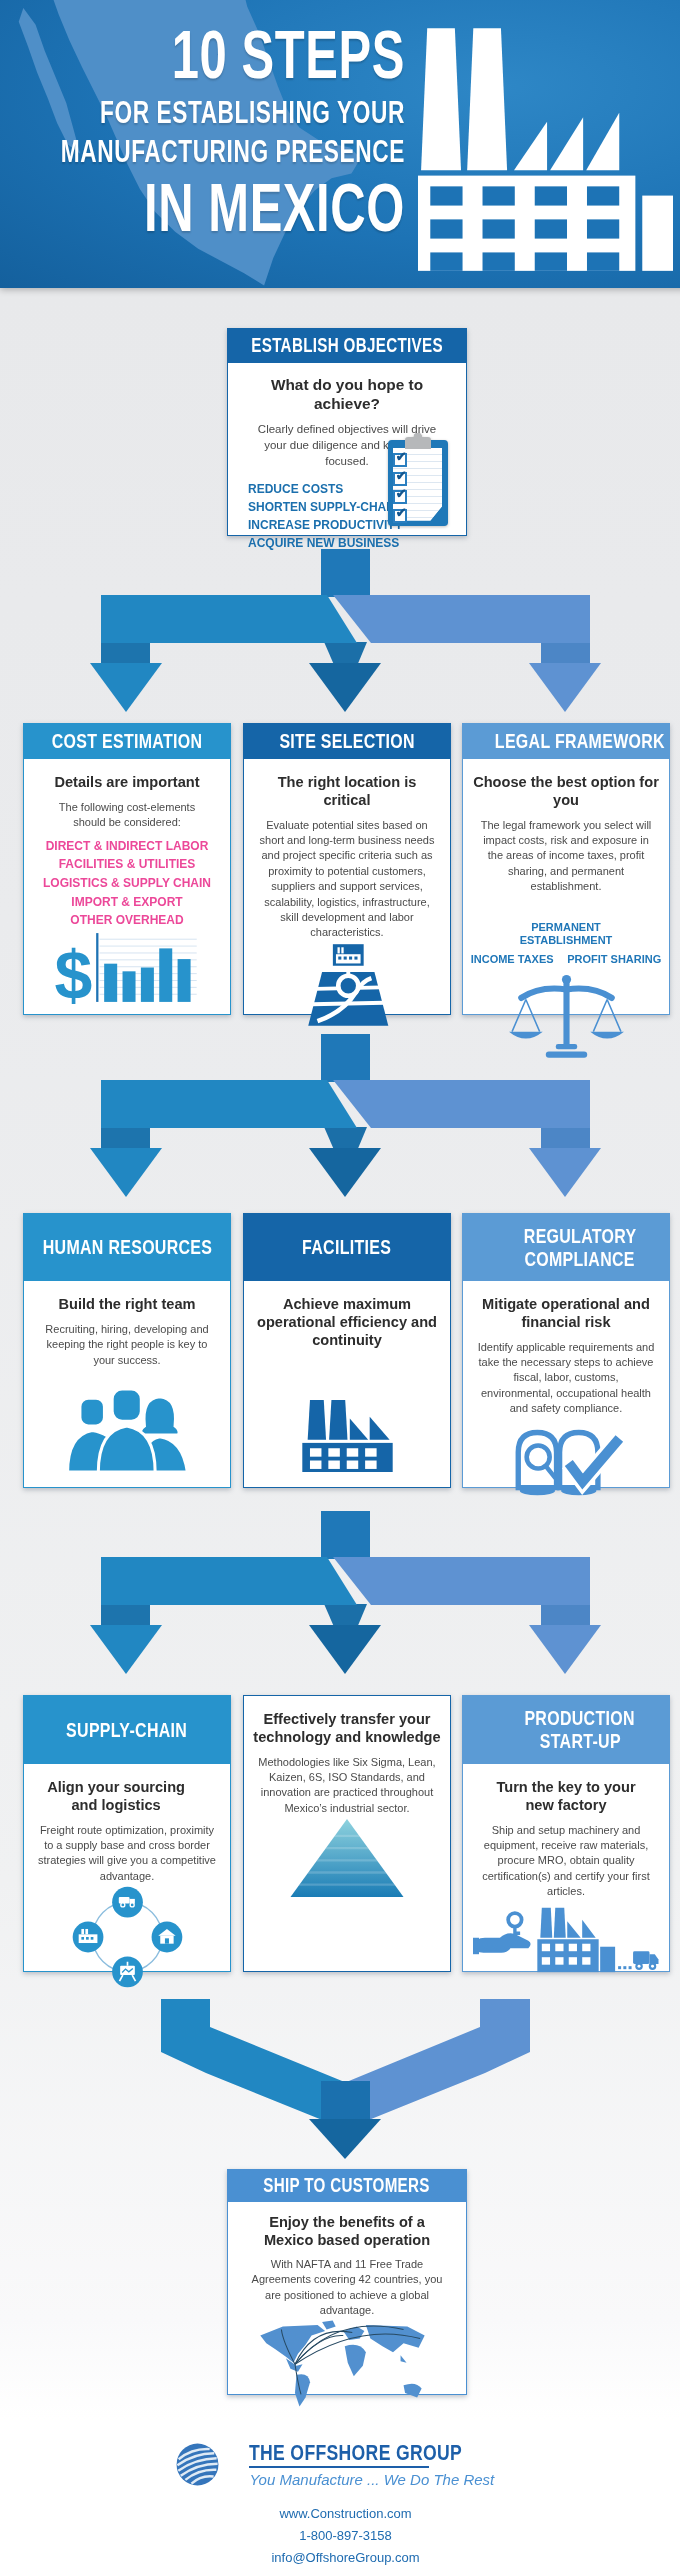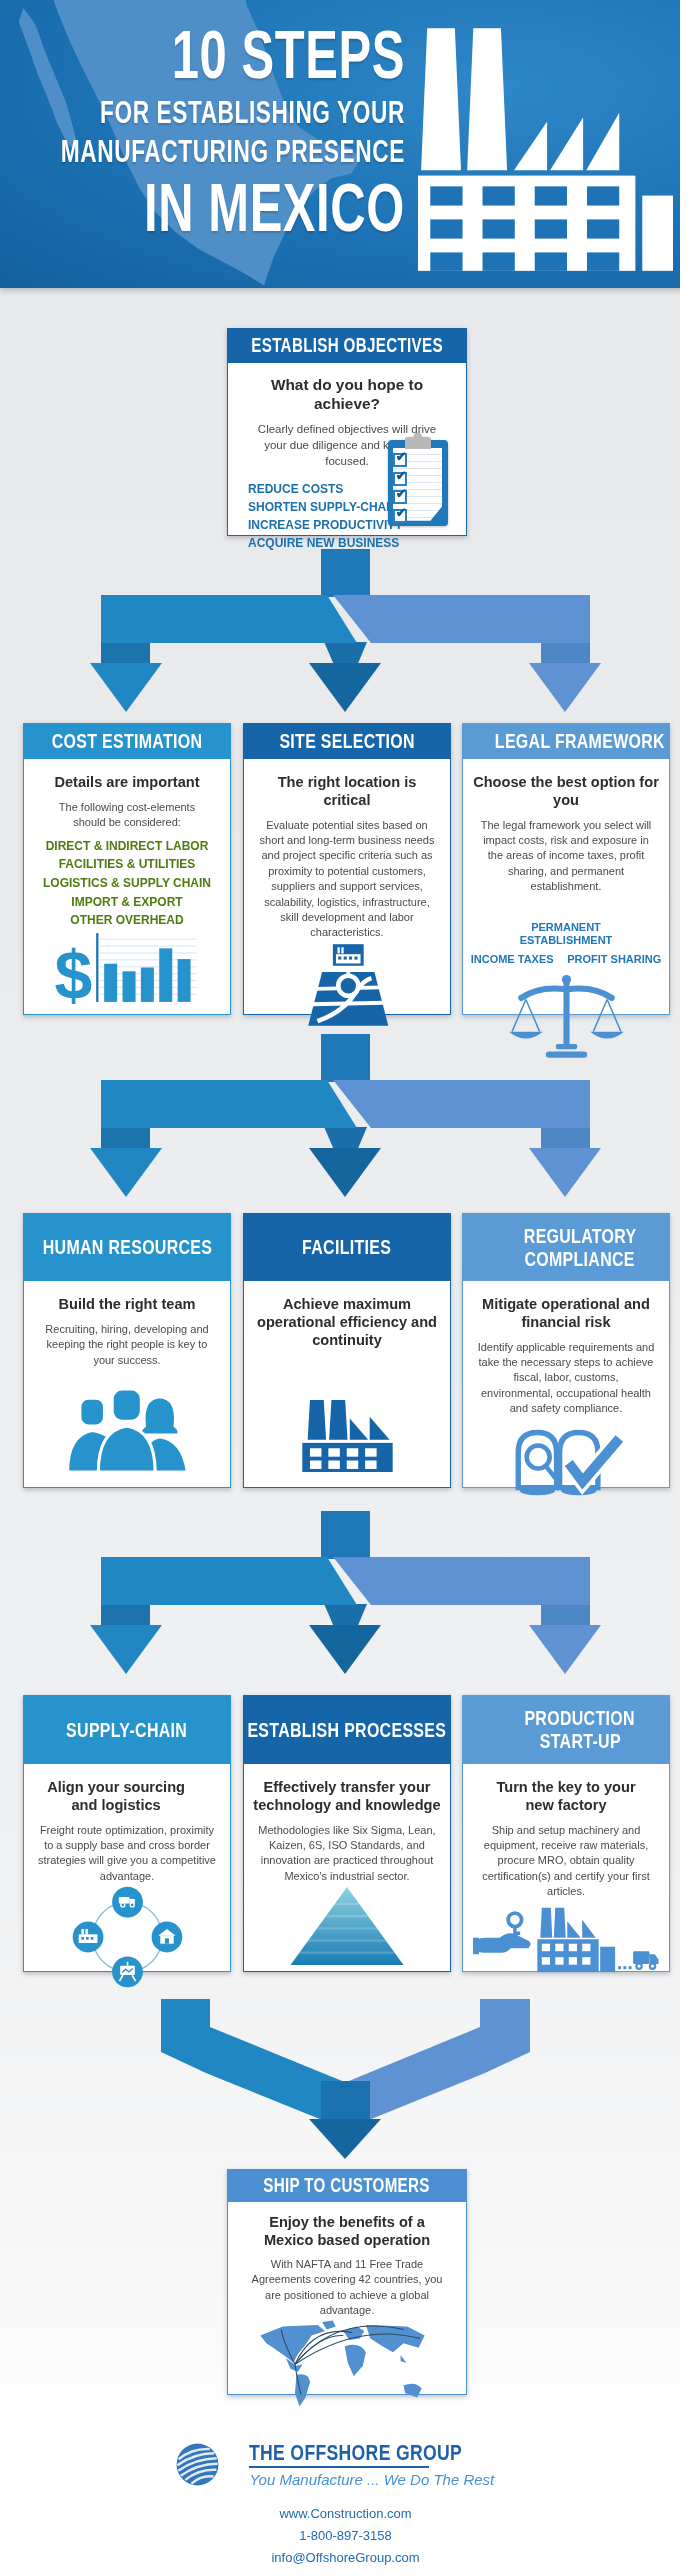--- a/index.html
+++ b/index.html
@@ -57,21 +57,21 @@
   .cb-check::after{content:"✔";position:absolute;left:0.8px;top:-6.1px;color:#14568e;font-size:13px;font-weight:bold;}
 
   
   .r1{top:723px;height:290px;} .r1 .card-header{height:35px;}
   .r2{top:1213px;height:273px;} .r2 .card-header{height:67px;}
   .r3{top:1695px;height:275px;} .r3 .card-header{height:68px;}
   .c1{left:23px;width:206px;} .c2{left:243px;width:206px;} .c3{left:462px;width:206px;}
   .r1 .card-body{height:254px;} .r2 .card-body{height:205px;} .r3 .card-body{height:207px;}
 
   .blue-list{list-style:none;margin:6.1px 0 0 0;padding:0;text-align:center;}
-  .blue-list li{color:#4d7c0f;font-weight:bold;font-size:12px;line-height:1.55;}
+  .blue-list li{color:#ec4899;font-weight:bold;font-size:12px;line-height:1.55;}
 
   .legal-top-label{color:#2077b8;font-weight:bold;font-size:11px;text-align:center;
     margin:26px auto 0 auto;width:131px;line-height:1.2;}
   .legal-row-labels{display:flex;justify-content:space-between;padding:0 7.7px;margin-top:6.1px;
     color:#2077b8;font-weight:bold;font-size:11px;}
 
   .dollar-chart{display:flex;align-items:flex-end;gap:3.1px;}
   .dollar{color:#2793cc;font-size:68px;font-weight:bold;line-height:.78;}
 
   
@@ -440,24 +440,20 @@
           <rect x="13" y="75" width="28" height="13" fill="#fff"></rect>
           <rect x="17" y="79" width="4" height="4" fill="#2793cc"></rect>
             <rect x="24" y="79" width="4" height="4" fill="#2793cc"></rect>
             <rect x="31" y="79" width="4" height="4" fill="#2793cc"></rect>
         </svg>
       </div>
     </div>
   </div>
 
   <div class="card r3 c2 bd-dark">
-    <div class="card-header hdr-dark">
-      <span class="hline">ESTABLISH PROCESSES</span>
-      <span class="hline"></span>
-    </div>
     <div class="card-body">
       <div class="heading">Effectively transfer your technology and knowledge</div>
       <div class="para">Methodologies like Six Sigma, Lean, Kaizen, 6S, ISO Standards, and innovation are practiced throughout Mexico’s industrial sector.</div>
       <div class="icon-wrap">
         <svg width="120" height="84" viewBox="0 0 156 110">
           <defs>
             <linearGradient id="pg" x1="0" y1="0" x2="0" y2="1">
               <stop offset="0" stop-color="#8ed2de"></stop>
                 <stop offset="1" stop-color="#1a7cb5"></stop>
             </linearGradient>

